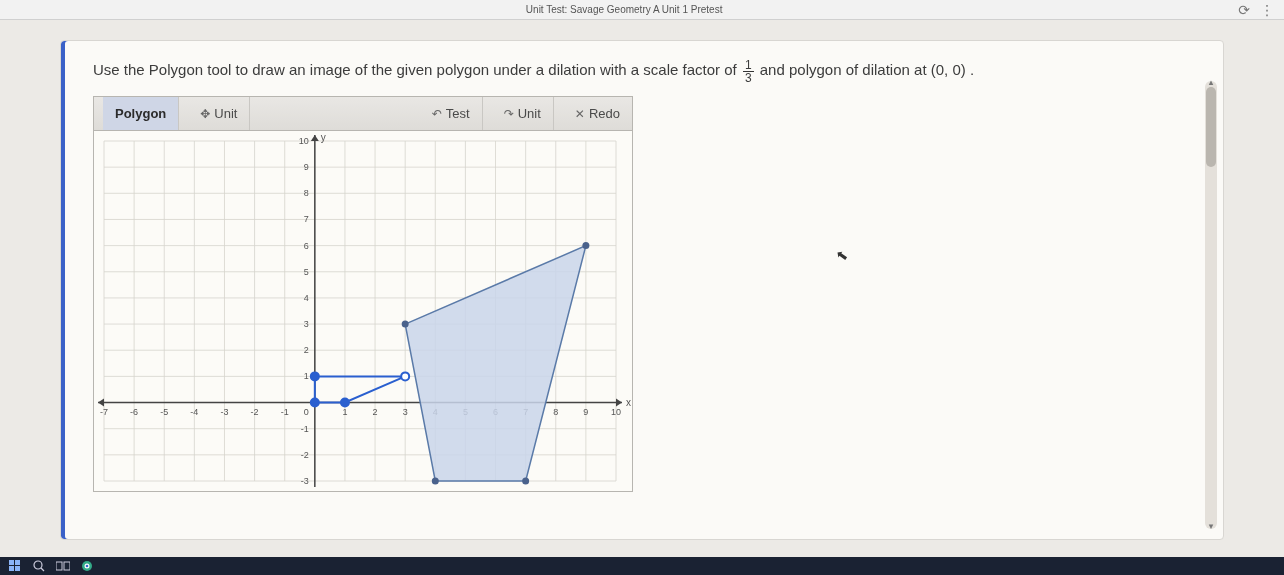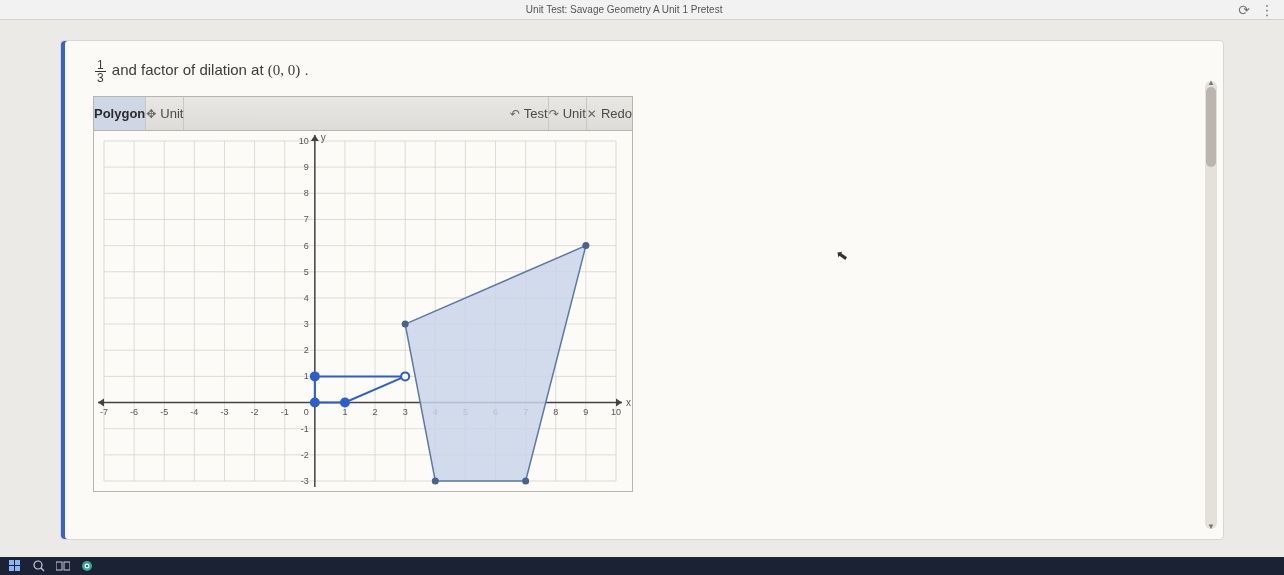--- a/index.html
+++ b/index.html
@@ -64,23 +64,24 @@
     border-bottom: 1px solid #b7b5b0;
     display: flex;
     align-items: stretch;
     font-size: 13px;
     color: #4a4a4a;
   }
   .tool-btn {
     display: flex;
     align-items: center;
     gap: 4px;
-    padding: 0 0;
+    padding: 0 12px;
     border-right: 1px solid #c9c7c3;
     cursor: pointer;
+    margin-left: 9px;
   }
   .tool-btn.selected {
     background: #cfd6e6;
     color: #2b2b2b;
     font-weight: bold;
   }
   .tool-btn .ico { font-size: 12px; color:#666; }
   .spacer { flex:1; }
   .graph-area {
     width: 100%;
@@ -135,26 +136,27 @@
   <span class="top-bar-right">
     <span style="font-size:14px;color:#777;">⟳</span>
     <span style="font-size:14px;color:#777;">⋮</span>
   </span>
 </div>
 
 <div class="content-frame">
   <div class="card">
 
     <div class="prompt">
+      <span>Use the Polygon tool to draw an image of the given polygon under a dilation with a scale factor of </span>
       <span class="frac">
         <span class="n">1</span>
         <span class="d">3</span>
       </span>
-      <span> and factor of dilation at </span>
-      <span style="font-family:Liberation Serif, serif;">(0, 0)</span>
+      <span> and polygon of dilation at </span>
+      <span style="font-family:Liberation Sans, sans-serif;">(0, 0)</span>
       <span>.</span>
     </div>
 
     <div class="tool-panel">
       <div class="tool-bar">
         <div class="tool-btn selected">
           <span>Polygon</span>
         </div>
         <div class="tool-btn">
           <span class="ico">✥</span>

